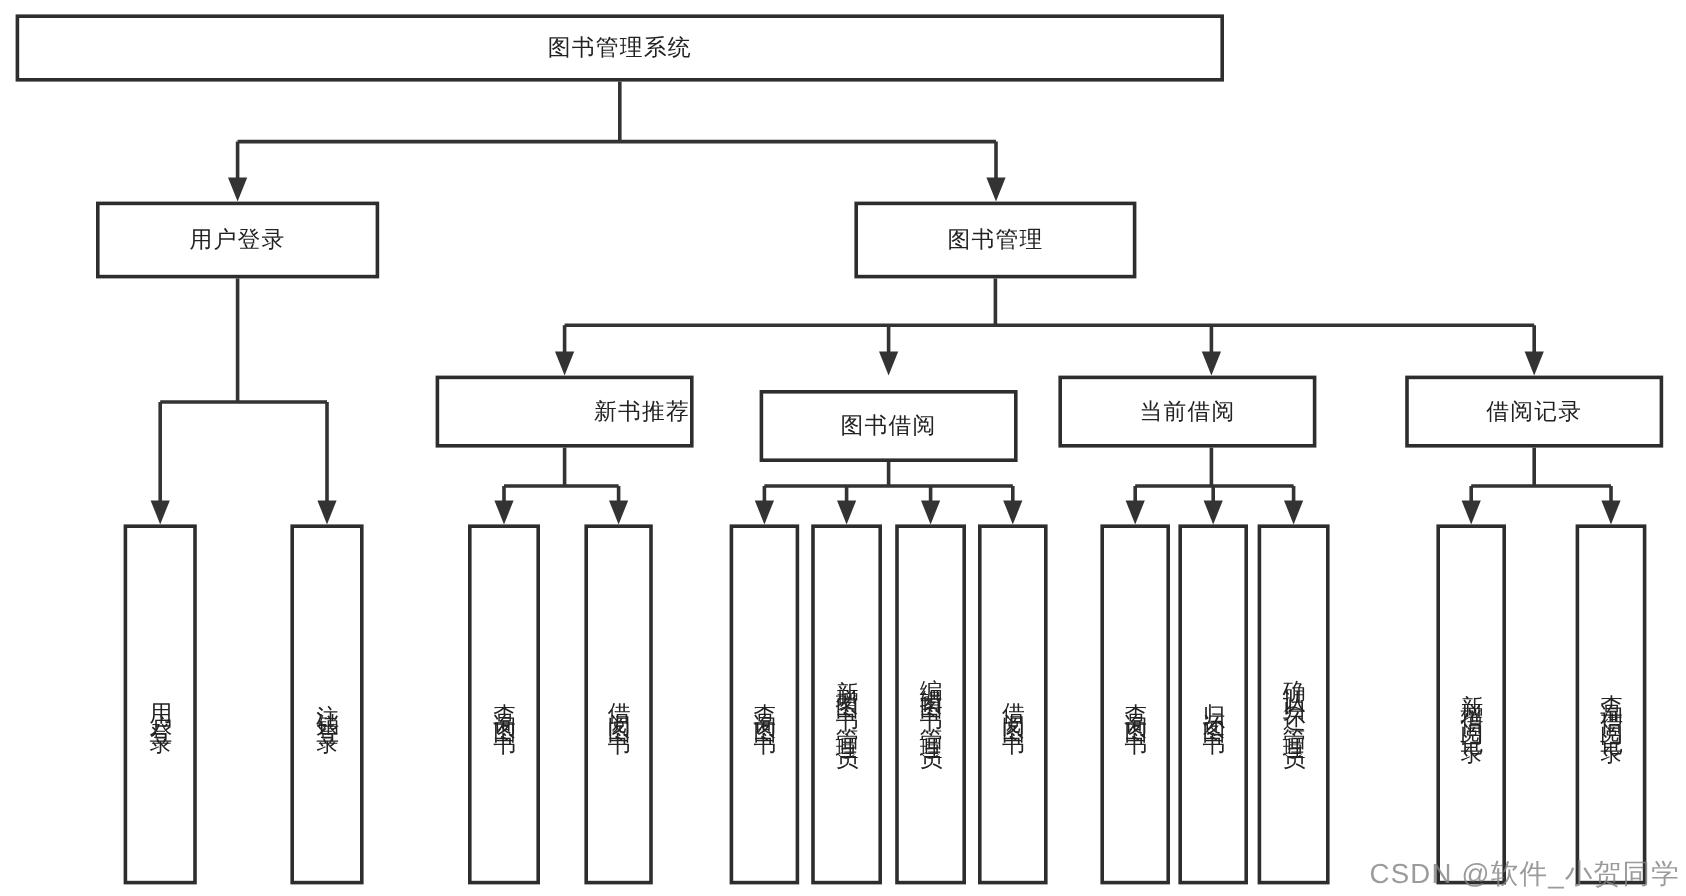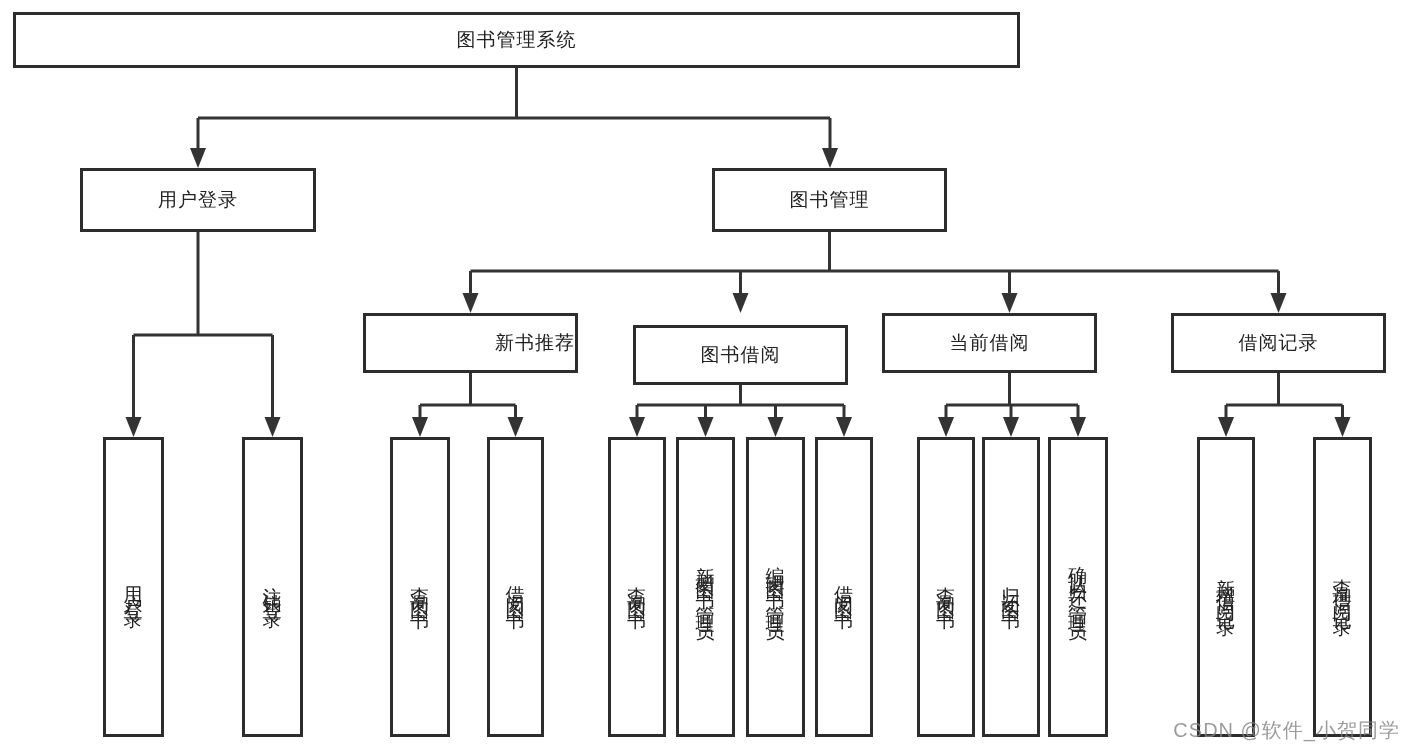--- a/index.html
+++ b/index.html
@@ -45,21 +45,21 @@
     text-orientation: mixed;
     font-size: 19px;
     line-height: 1;
     letter-spacing: 8px;
     white-space: nowrap;
   }
   .watermark {
     position: absolute;
     right: 5px;
     bottom: 3px;
-    font-size: 20px;
+    font-size: 23px;
     color: rgba(130, 130, 130, 0.8);
     letter-spacing: 1px;
     white-space: nowrap;
   }
 </style>
 </head>
 <body>
 
 <div class="canvas">
 

